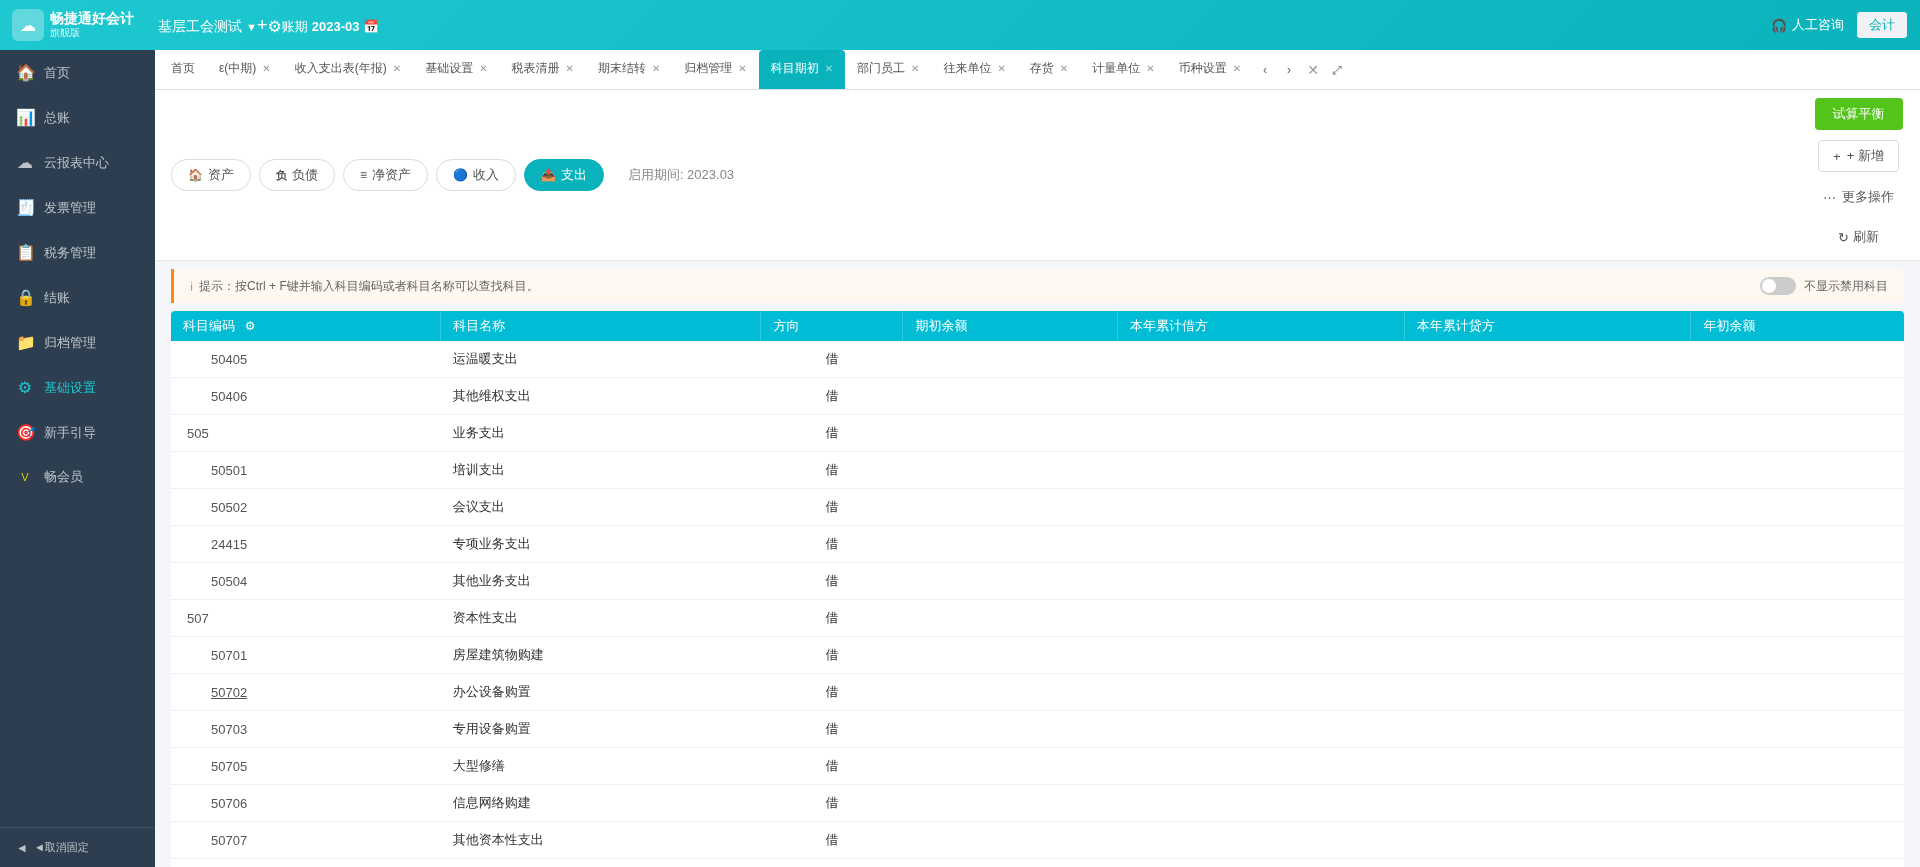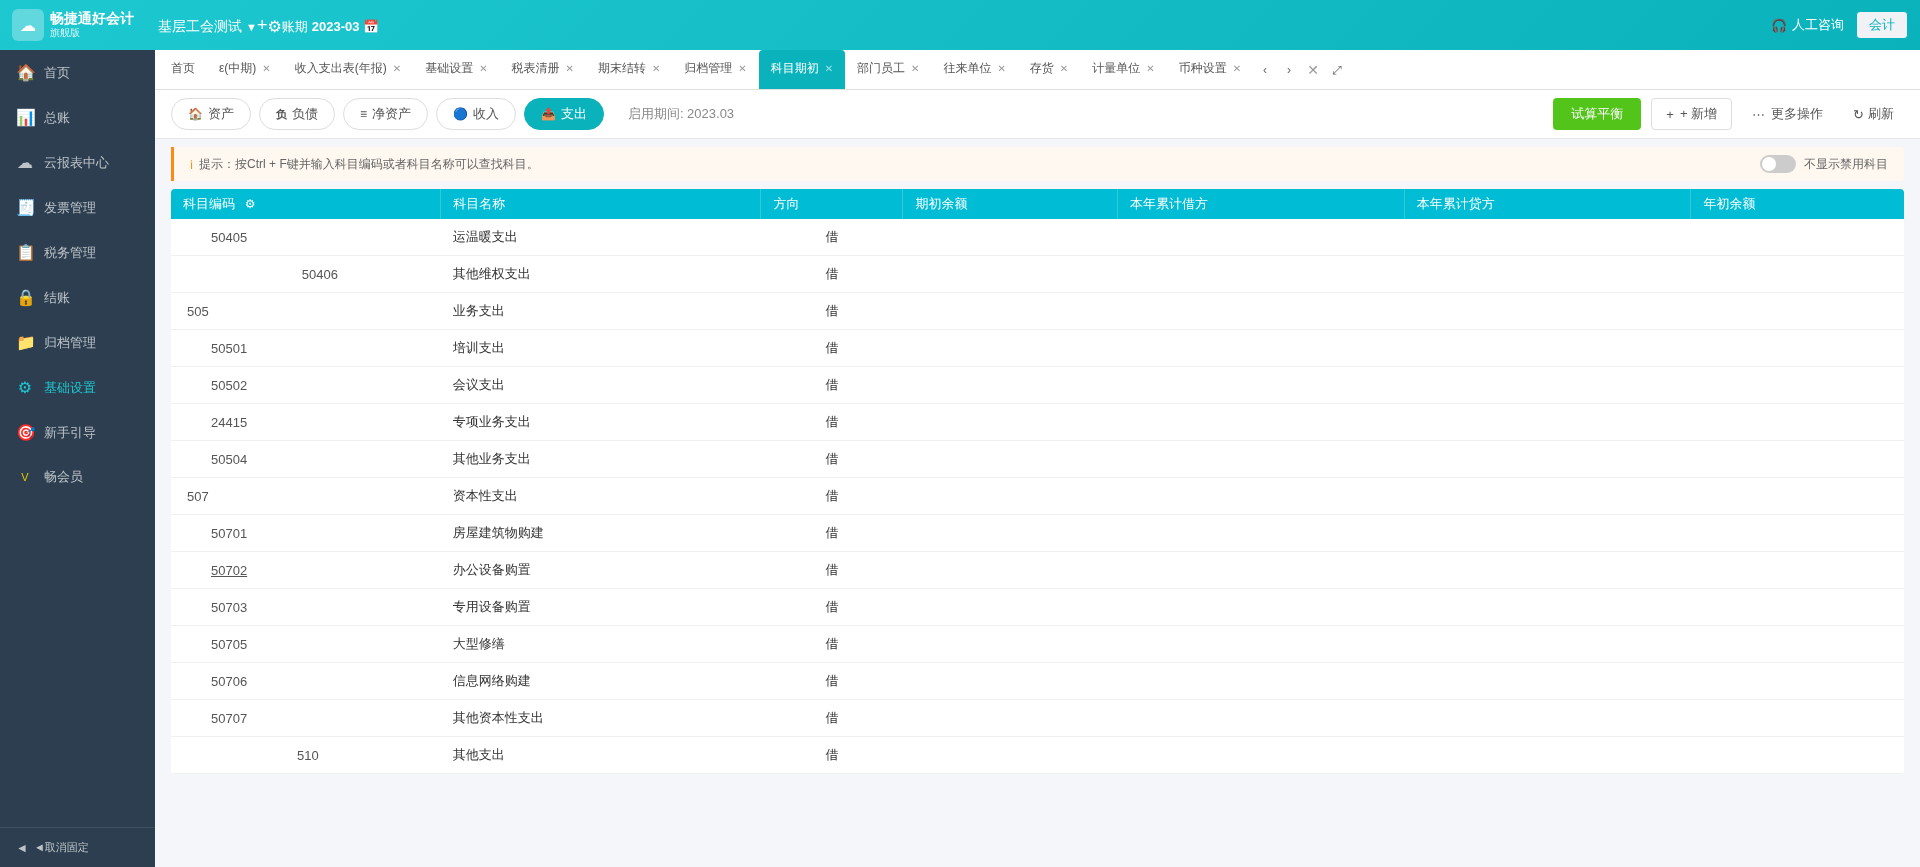--- a/index.html
+++ b/index.html
@@ -200,20 +200,21 @@
     .period-label {
       margin-left: 16px;
       color: #888;
       font-size: 13px;
     }
     .sub-tabs-right {
       margin-left: auto;
       display: flex;
       align-items: center;
       gap: 10px;
+      flex-direction: column;
     }
     .btn-primary {
       background: #52c41a;
       color: white;
       border: none;
       padding: 7px 18px;
       border-radius: 4px;
       font-size: 13px;
       cursor: pointer;
     }
@@ -535,21 +536,21 @@
           <tr class="indent-1">
       <td style="padding-left:40px;text-align:left;">50405</td>
       <td>运温暖支出</td>
       <td>借</td>
       <td></td>
       <td></td>
       <td></td>
       <td></td>
     </tr>
               <tr class="indent-1">
-      <td style="padding-left:40px;text-align:center;">50406</td>
+      <td style="padding-left:40px;text-align:left;">50406</td>
       <td>其他维权支出</td>
       <td>借</td>
       <td></td>
       <td></td>
       <td></td>
       <td></td>
     </tr>
               <tr class="parent-row">
       <td style="padding-left:16px;text-align:left;">505</td>
       <td>业务支出</td>

